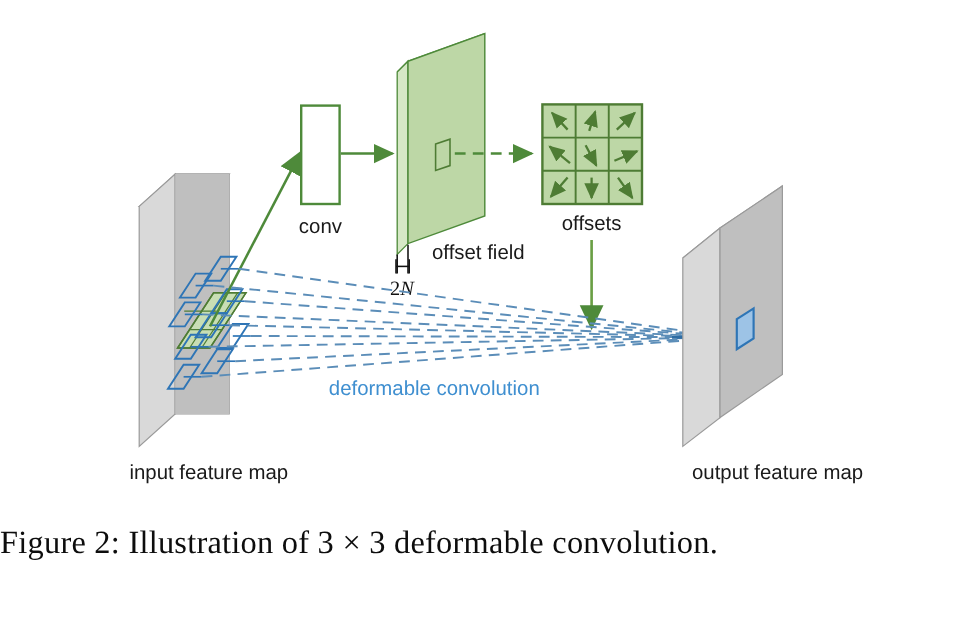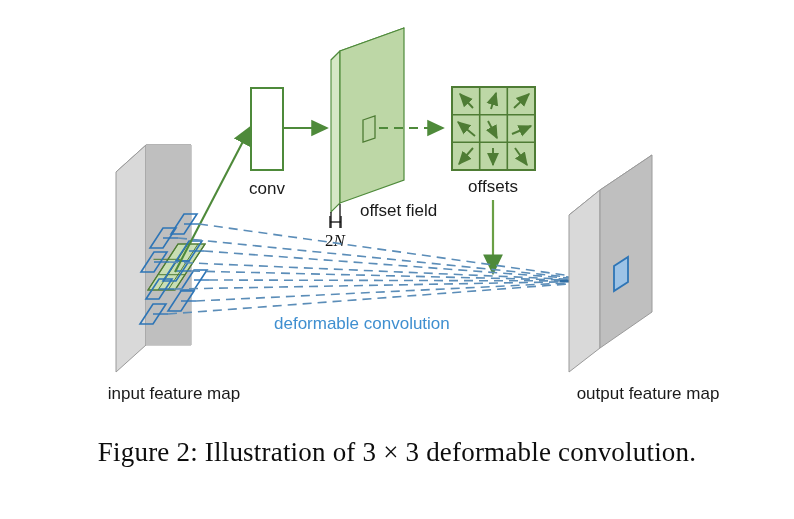--- a/index.html
+++ b/index.html
@@ -44,21 +44,21 @@
     fill: #111111;
   }
   .lbl-dim .ital {
     font-style: italic;
   }
   .caption {
     position: absolute;
     left: 0;
     top: 437px;
     width: 794px;
-    text-align: center;
+    text-align: left;
     font-family: "Liberation Serif", serif;
     font-size: 27px;
     color: #0d0d0d;
     letter-spacing: 0.2px;
     white-space: nowrap;
   }
 </style>
 </head>
 <body>
 

